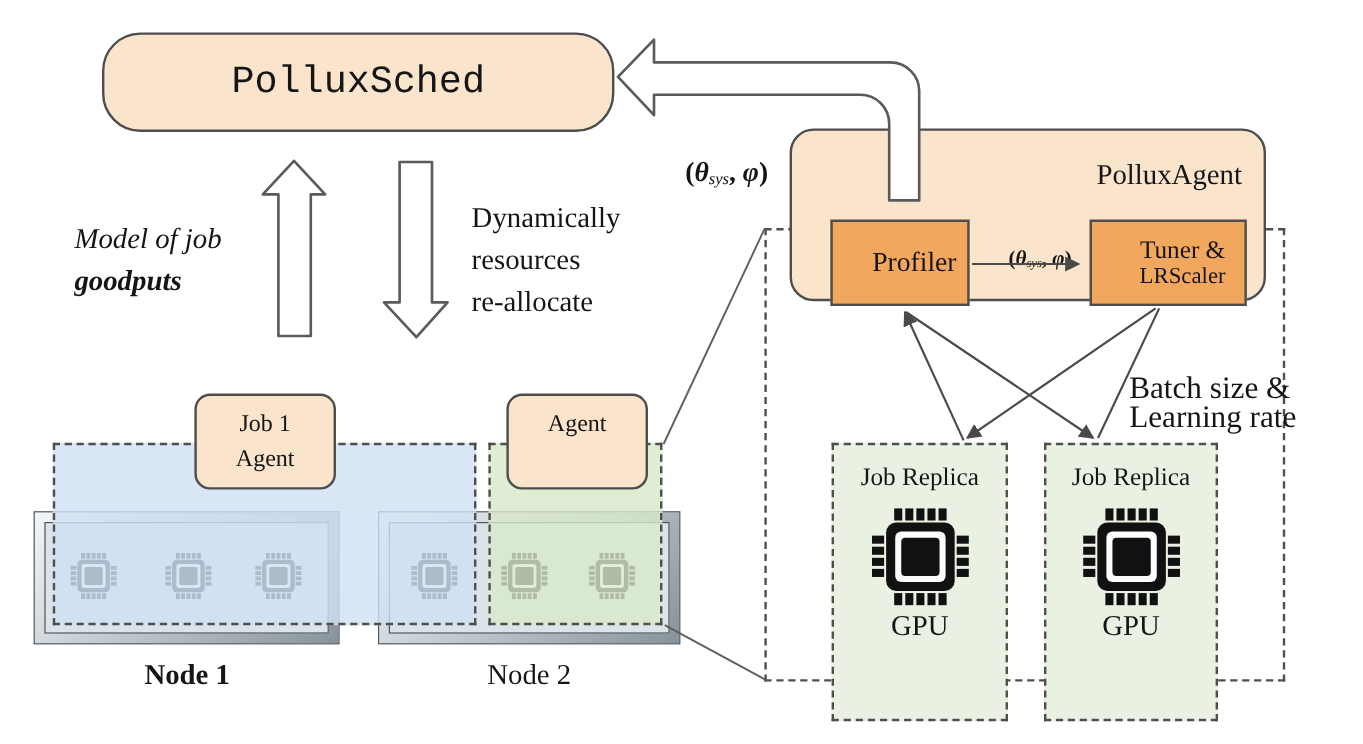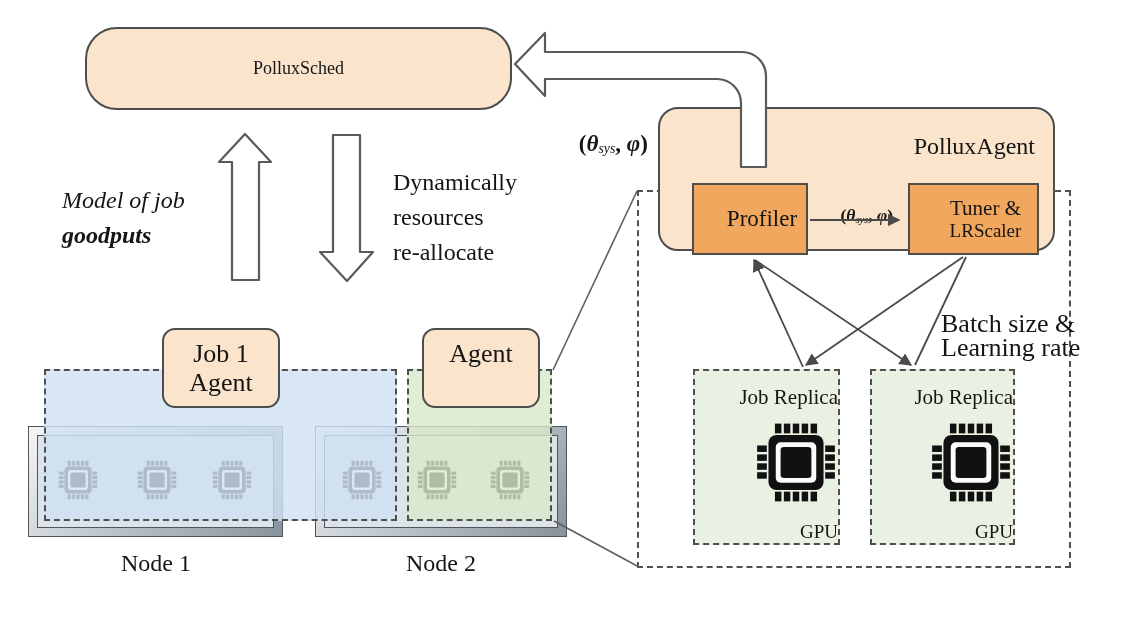--- a/index.html
+++ b/index.html
@@ -1,64 +1,64 @@
 <!DOCTYPE html>
 <html style="--peach: #fae4cb; --orange: #f2a75f; --box-border: #4d4d4d; --dash: #4f4f4f; --replica-green: #e9f2e2; --node-face: #dde4e9; --region-blue: #dee8f4; --region-green: #e2eeda; --line: #4a4a4a;"><head>
 <meta charset="utf-8">
 <style>
   html,body{margin:0;padding:0;background:#ffffff;}
   body{font-family:"Liberation Serif","DejaVu Serif",serif;color:#151515;}
   .canvas{position:relative;width:1136px;height:620px;background:#fff;overflow:hidden;}
 
   
   .peach{position:absolute;background:var(--peach,#fae4cb);border:2px solid var(--box-border,#4d4d4d);box-sizing:border-box;}
-  .sched{left:85px;top:27px;width:427px;height:83px;border-radius:32px;display:flex;align-items:center;justify-content:center;font-size:18px;}
+  .sched{left:85px;top:27px;width:427px;height:83px;border-radius:32px;display:flex;align-items:center;justify-content:center;font-size:32px;font-family:Liberation Mono, monospace;}
   .agent{left:658px;top:107px;width:397px;height:144px;border-radius:20px;z-index:5;}
   .agent-label{position:absolute;top:24px;right:18px;font-size:24px;}
-  .jobbox{width:118px;height:80px;border-radius:13px;text-align:center;font-size:26px;line-height:29px;padding-top:9px;z-index:6;}
+  .jobbox{width:118px;height:80px;border-radius:13px;text-align:center;font-size:20px;line-height:29px;padding-top:9px;z-index:6;}
   .job1{left:162px;top:328px;}
   .job2{left:422px;top:328px;}
 
   
   .orange{position:absolute;background:var(--orange,#f2a75f);border:2px solid var(--box-border,#4d4d4d);box-sizing:border-box;z-index:6;display:flex;flex-direction:column;align-items:center;justify-content:center;text-align:left;padding-left:24px;}
   .profiler{left:692px;top:183px;width:116px;height:72px;font-size:23px;}
   .tuner{left:908px;top:183px;width:131px;height:72px;}
   .tuner .l1{font-size:21px;line-height:24px;}
   .tuner .l2{font-size:19px;line-height:22px;}
 
   
   .formula{white-space:pre;}
   .formula .sym{font-weight:bold;font-style:italic;}
   .formula .par{font-weight:bold;}
   .formula .sub{font-style:italic;font-size:0.60em;vertical-align:-0.18em;}
-  .theta-big{position:absolute;left:518px;top:105px;width:130px;text-align:right;font-size:23px;z-index:7;}
+  .theta-big{position:absolute;left:548px;top:105px;width:130px;text-align:left;font-size:23px;z-index:7;}
   .theta-small{position:absolute;left:800px;top:184px;width:116px;text-align:center;font-size:17.5px;z-index:7;}
 
   
   .model-label{position:absolute;left:62px;top:183px;font-size:24px;line-height:35px;font-style:italic;}
   .model-label .b{font-weight:bold;}
   .dyn-label{position:absolute;left:393px;top:165px;font-size:24px;line-height:35px;}
   .batch-label{position:absolute;left:941px;top:312px;font-size:26px;line-height:24px;z-index:4;}
 
   
   .dashed-outer{position:absolute;left:637px;top:190px;width:434px;height:378px;border:2px dashed var(--dash,#4f4f4f);box-sizing:border-box;z-index:2;background:#fff0;}
-  .replica{position:absolute;top:369px;width:147px;height:176px;border:2px dashed var(--dash,#4f4f4f);box-sizing:border-box;background:var(--replica-green,#e9f2e2);z-index:3;display:flex;flex-direction:column;align-items:flex-end;}
+  .replica{position:absolute;top:369px;width:147px;height:232px;border:2px dashed var(--dash,#4f4f4f);box-sizing:border-box;background:var(--replica-green,#e9f2e2);z-index:3;display:flex;flex-direction:column;align-items:center;}
   .replica1{left:693px;}
   .replica2{left:870px;width:145px;}
   .replica .rtitle{margin-top:14px;font-size:21px;}
-  .replica .gpu{margin-top:18px;font-size:19px;}
+  .replica .gpu{margin-top:3px;font-size:24px;}
   .replica .chip-lg{margin-top:12px;}
 
   
   .node{position:absolute;top:426px;height:111px;background:linear-gradient(135deg,#f4f6f7 0%,#c3cbd1 45%,#87929a 100%);border:1px solid #4e565c;box-sizing:border-box;z-index:1;}
   .node1{left:28px;width:255px;}
   .node2{left:315px;width:252px;}
   .node .face{position:absolute;left:8px;top:8px;right:8px;bottom:8px;background:var(--node-face,#dde4e9);border:1px solid #4e565c;}
   .node-label{position:absolute;top:550px;width:120px;text-align:center;font-size:24px;}
-  .nlabel1{left:96px;}
+  .nlabel1{left:96px;font-weight:bold;}
   .nlabel2{left:381px;}
 
   
   .region{position:absolute;top:369px;height:152px;border:2px dashed var(--dash,#4f4f4f);box-sizing:border-box;z-index:3;}
   .region-blue{left:44px;width:353px;background:rgba(208,224,243,0.82);}
   .region-green{left:407px;width:145px;background:rgba(216,232,203,0.80);}
 
   
   .chip{position:absolute;z-index:2;}
   .chip-sm{width:40px;height:40px;}

